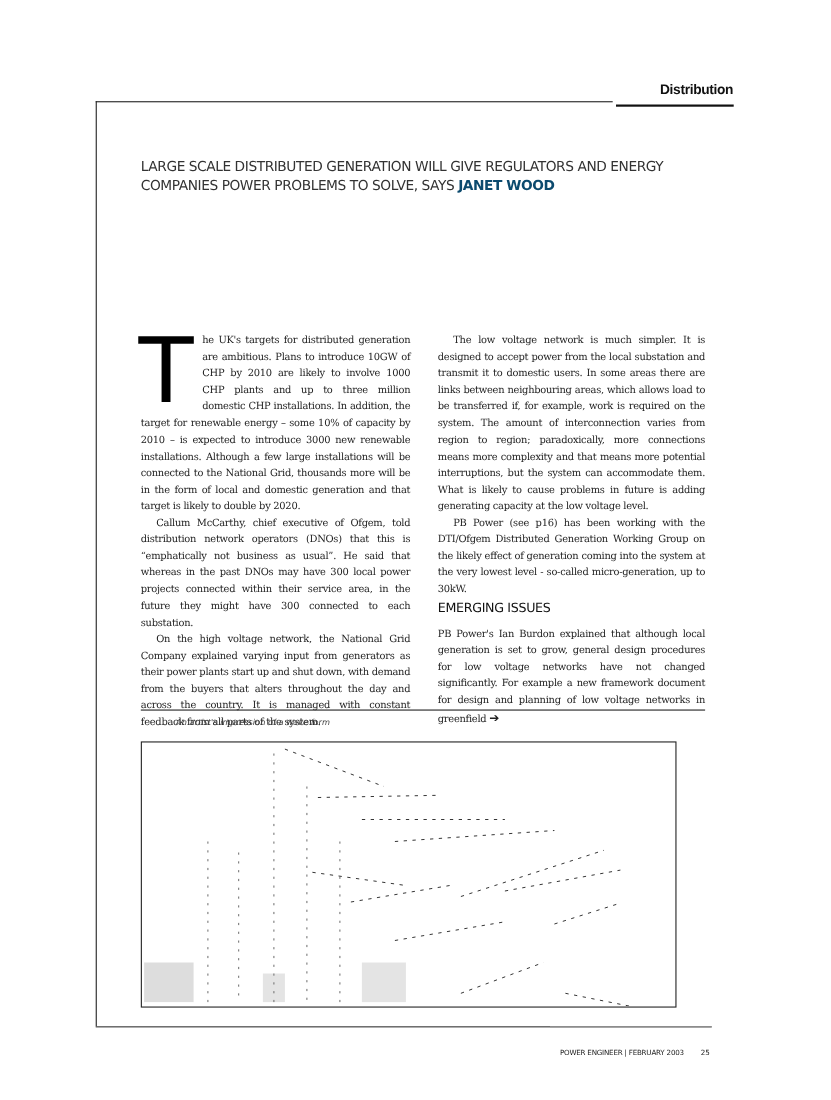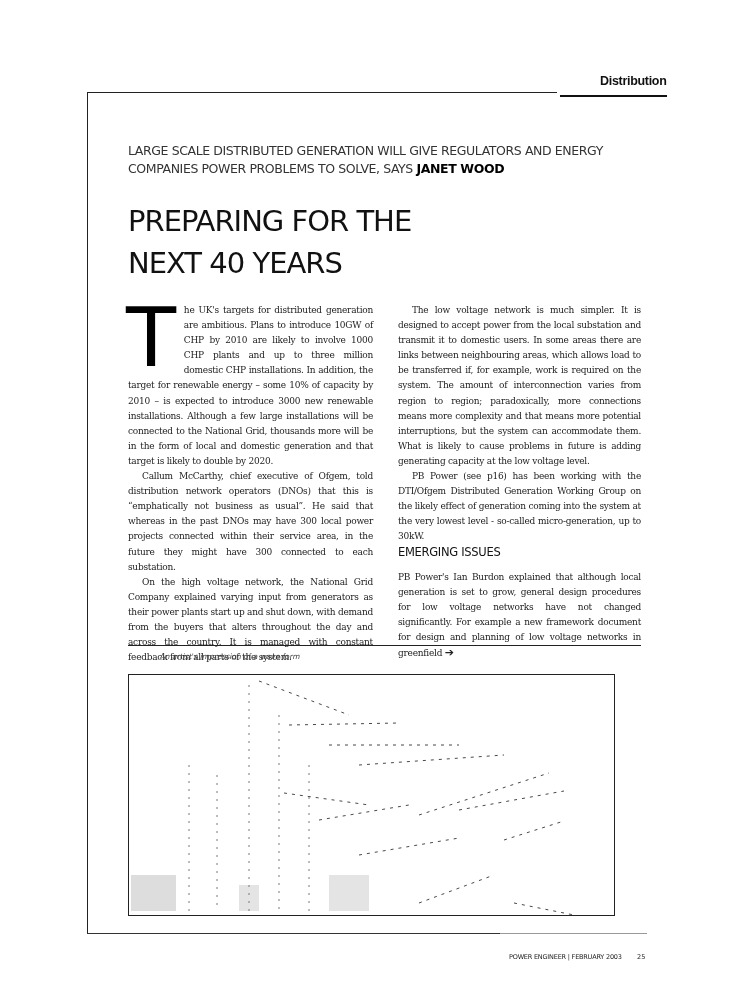--- a/index.html
+++ b/index.html
@@ -5,21 +5,21 @@
     html, body { margin: 0; padding: 0; background: #ffffff; }
     body { width: 755px; height: 1000px; position: relative; overflow: hidden; color: #111; }
     .abs { position: absolute; }
     .section-label { left: 600px; top: 74px; font-family: Liberation Sans, sans-serif; font-weight: bold; font-size: 12.5px; letter-spacing: -0.3px; color: #111; }
     .section-rule { left: 560px; top: 95px; width: 107px; height: 2px; background: #111; }
     .frame-top { left: 87px; top: 92px; width: 470px; height: 1px; background: #222; }
     .frame-left { left: 87px; top: 92px; width: 1px; height: 841px; background: #222; }
     .frame-bottom { left: 87px; top: 933px; width: 560px; height: 1px; background: #333; }
     .footer-rule { left: 500px; top: 933px; width: 147px; height: 1px; background: #999; }
     .standfirst { left: 128px; top: 142px; width: 500px; font-family: "DejaVu Sans", sans-serif; font-size: 12.5px; line-height: 18px; color: #333; letter-spacing: -0.4px; }
-    .standfirst b { color: #000000; }
+    .standfirst b { color: #0c4a6e; }
     .title { left: 128px; top: 200px; width: 400px; font-family: "DejaVu Sans", sans-serif; font-size: 29px; line-height: 42px; letter-spacing: -1px; color: #111; font-weight: normal; margin: 0; }
     .col { font-family: "DejaVu Serif", serif; font-size: 9px; line-height: 15.1px; color: #222; text-align: justify; letter-spacing: -0.25px; }
     .col p { margin: 0; text-indent: 14px; }
     .col p.noindent { text-indent: 0; }
     .col1 { left: 128px; top: 303px; width: 245px; }
     .col2 { left: 398px; top: 303px; width: 243px; }
     .dropcap { float: left; font-family: "DejaVu Sans", sans-serif; font-size: 82px; line-height: 66px; height: 72px; margin: 2px 8px 0 -2px; color: #000; font-weight: normal; }
     .subhead { font-family: "DejaVu Sans", sans-serif; font-size: 11.5px; letter-spacing: -0.3px; color: #111; margin: 0 0 10px 0; text-indent: 0; }
     .arrow { font-family: "DejaVu Sans", sans-serif; font-size: 11px; font-weight: bold; }
     .caption-rule { left: 128px; top: 645px; width: 513px; height: 1px; background: #222; }
@@ -38,22 +38,21 @@
 <div class="abs frame-left"></div>
 <div class="abs frame-bottom"></div>
 <div class="abs footer-rule"></div>
 
 <div class="abs standfirst">
   <span>LARGE SCALE DISTRIBUTED GENERATION WILL GIVE REGULATORS AND ENERGY COMPANIES POWER PROBLEMS TO SOLVE, SAYS</span>
   <b>JANET WOOD</b>
 </div>
 
 <h1 class="abs title">
-  <span>PREPARING FOR THE</span><br>
-  <span>NEXT 40 YEARS</span>
+  <br>
 </h1>
 
 <div class="abs col col1">
   <p class="noindent">
     <span class="dropcap">T</span><span>he UK's targets for distributed generation are ambitious. Plans to introduce 10GW of CHP by 2010 are likely to involve 1000 CHP plants and up to three million domestic CHP installations. In addition, the target for renewable energy – some 10% of capacity by 2010 – is expected to introduce 3000 new renewable installations. Although a few large installations will be connected to the National Grid, thousands more will be in the form of local and domestic generation  and that target is likely to double by 2020.</span>
   </p>
   <p>Callum McCarthy, chief executive of Ofgem, told distribution network operators (DNOs) that this is “emphatically not business as usual”. He said that whereas in the past DNOs may have 300 local power projects connected within their service area, in the future they might have 300 connected to each substation.</p>
   <p>On the high voltage network, the National Grid Company explained varying input from generators as their power plants start up and shut down, with demand from the buyers that alters throughout the day and across the country. It is managed with constant feedback from all parts of the system.</p>
 </div>
 

